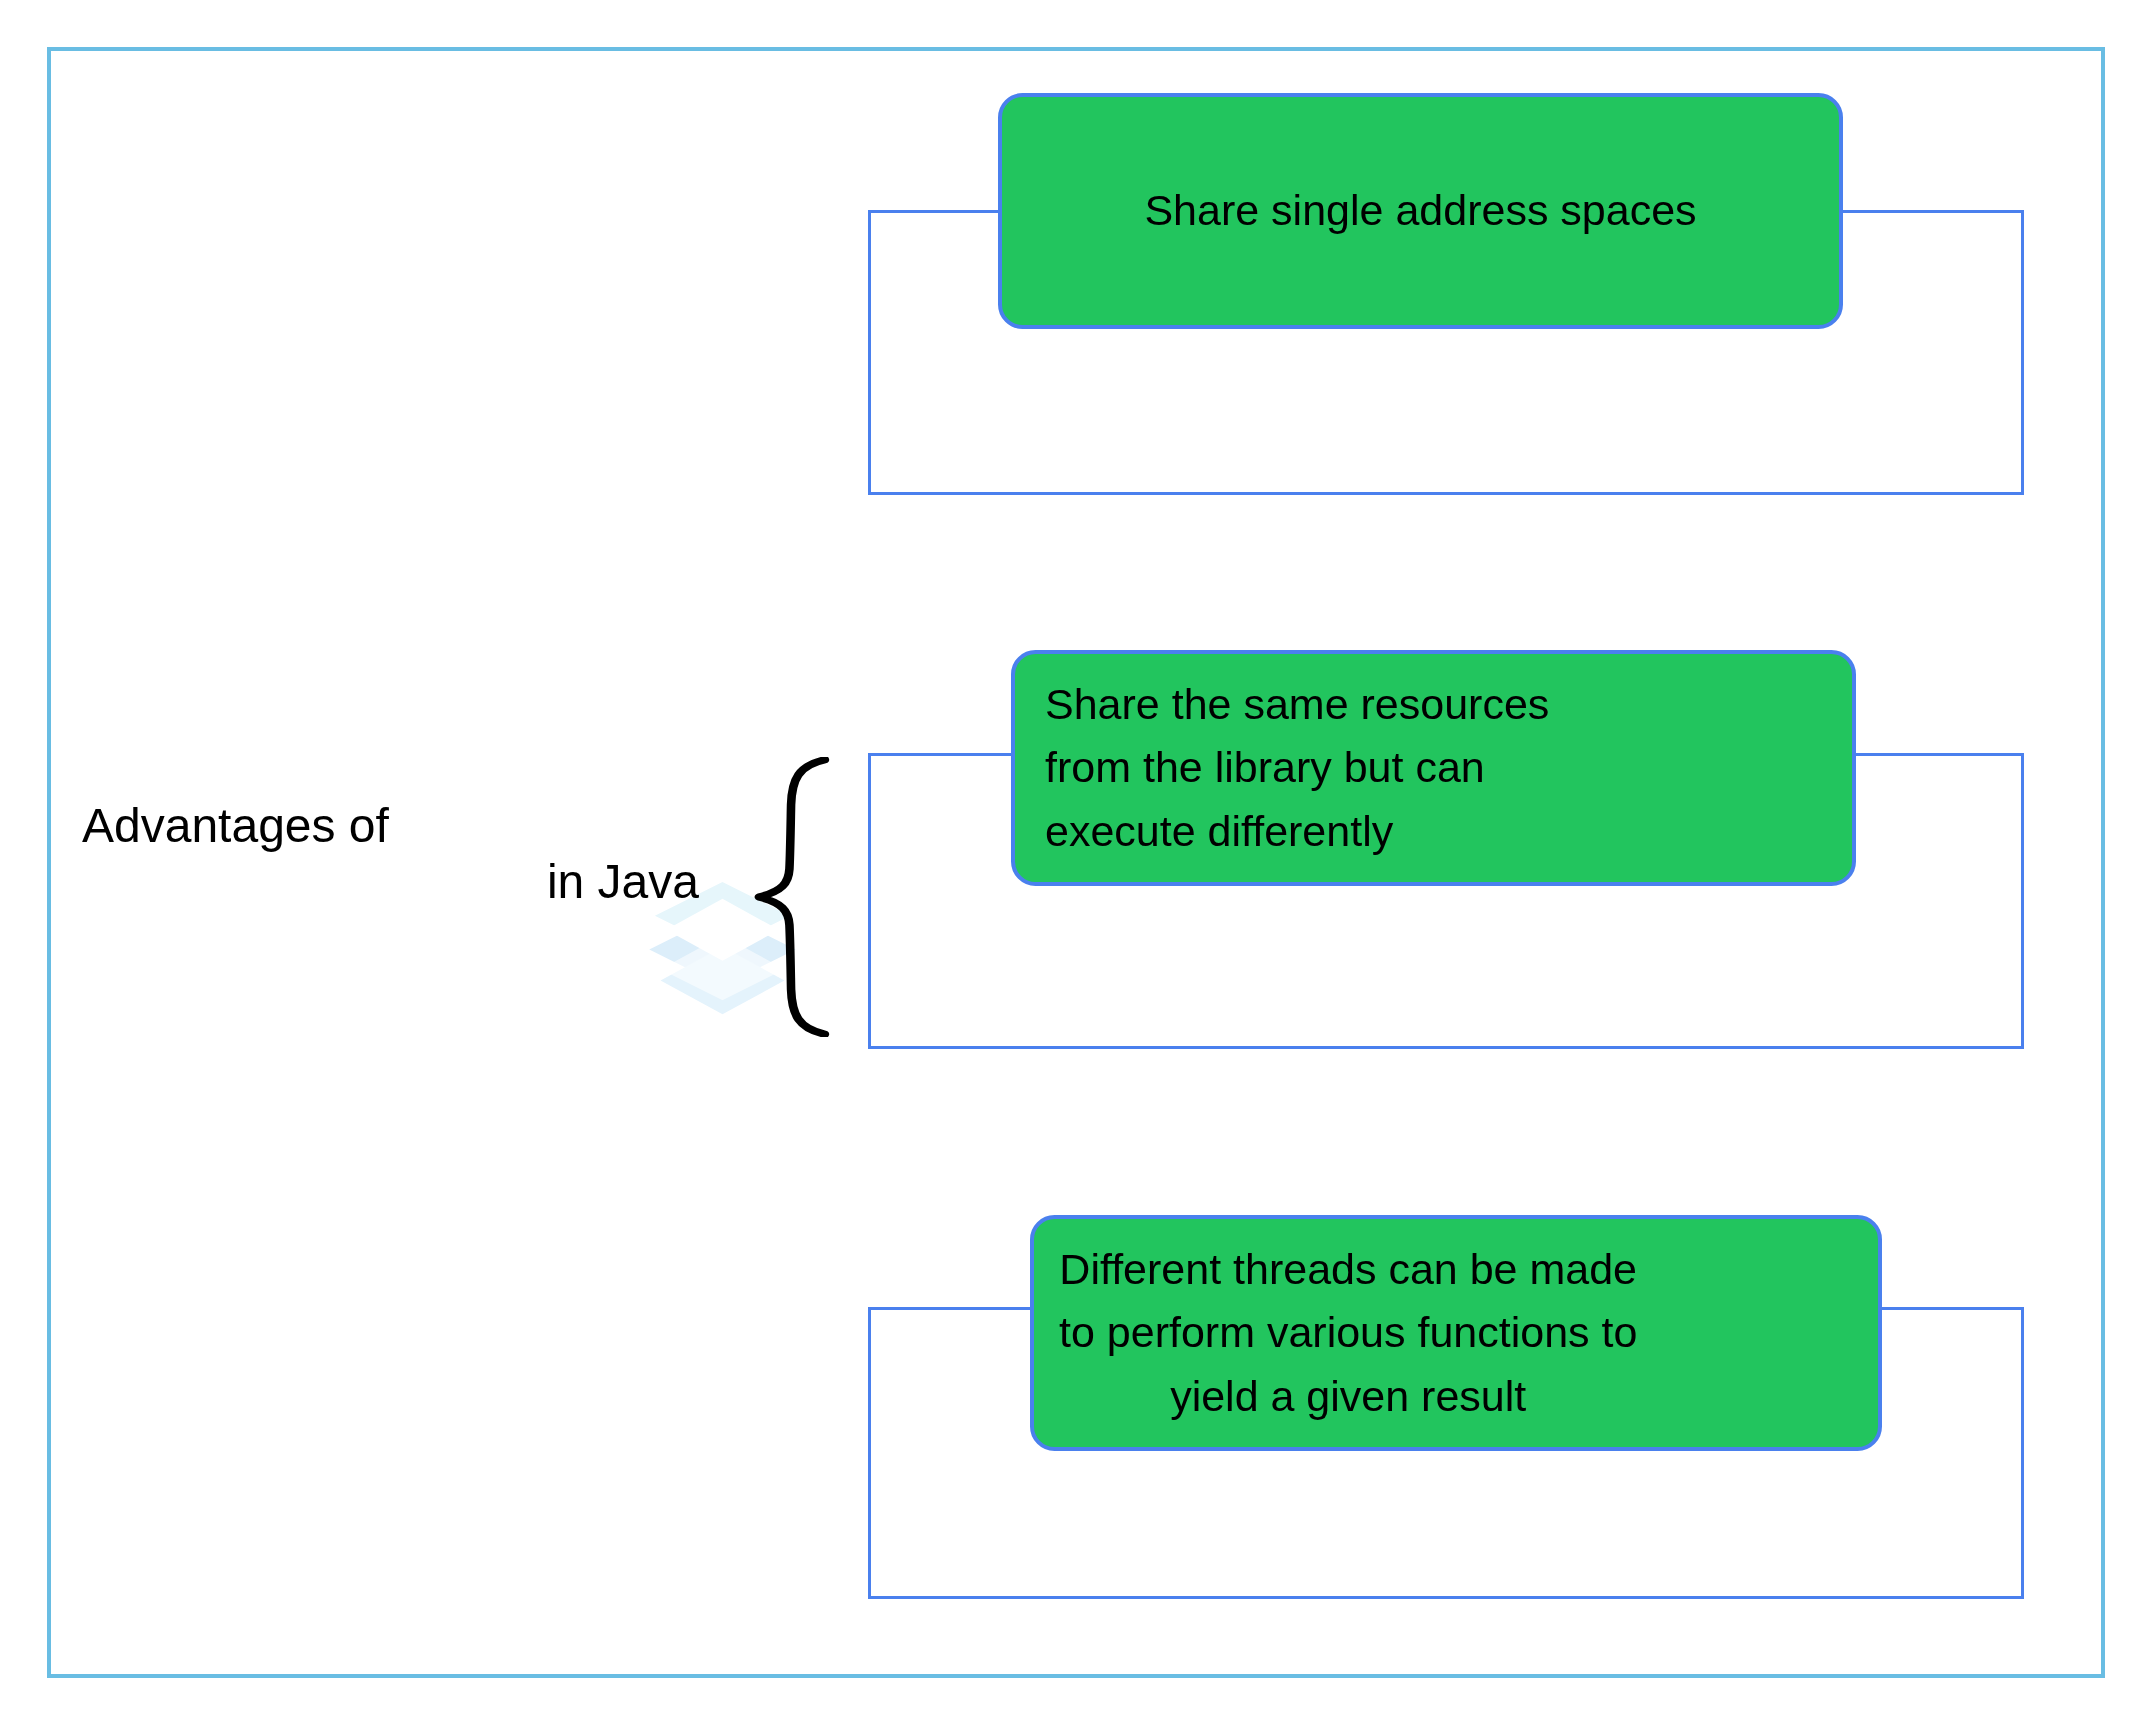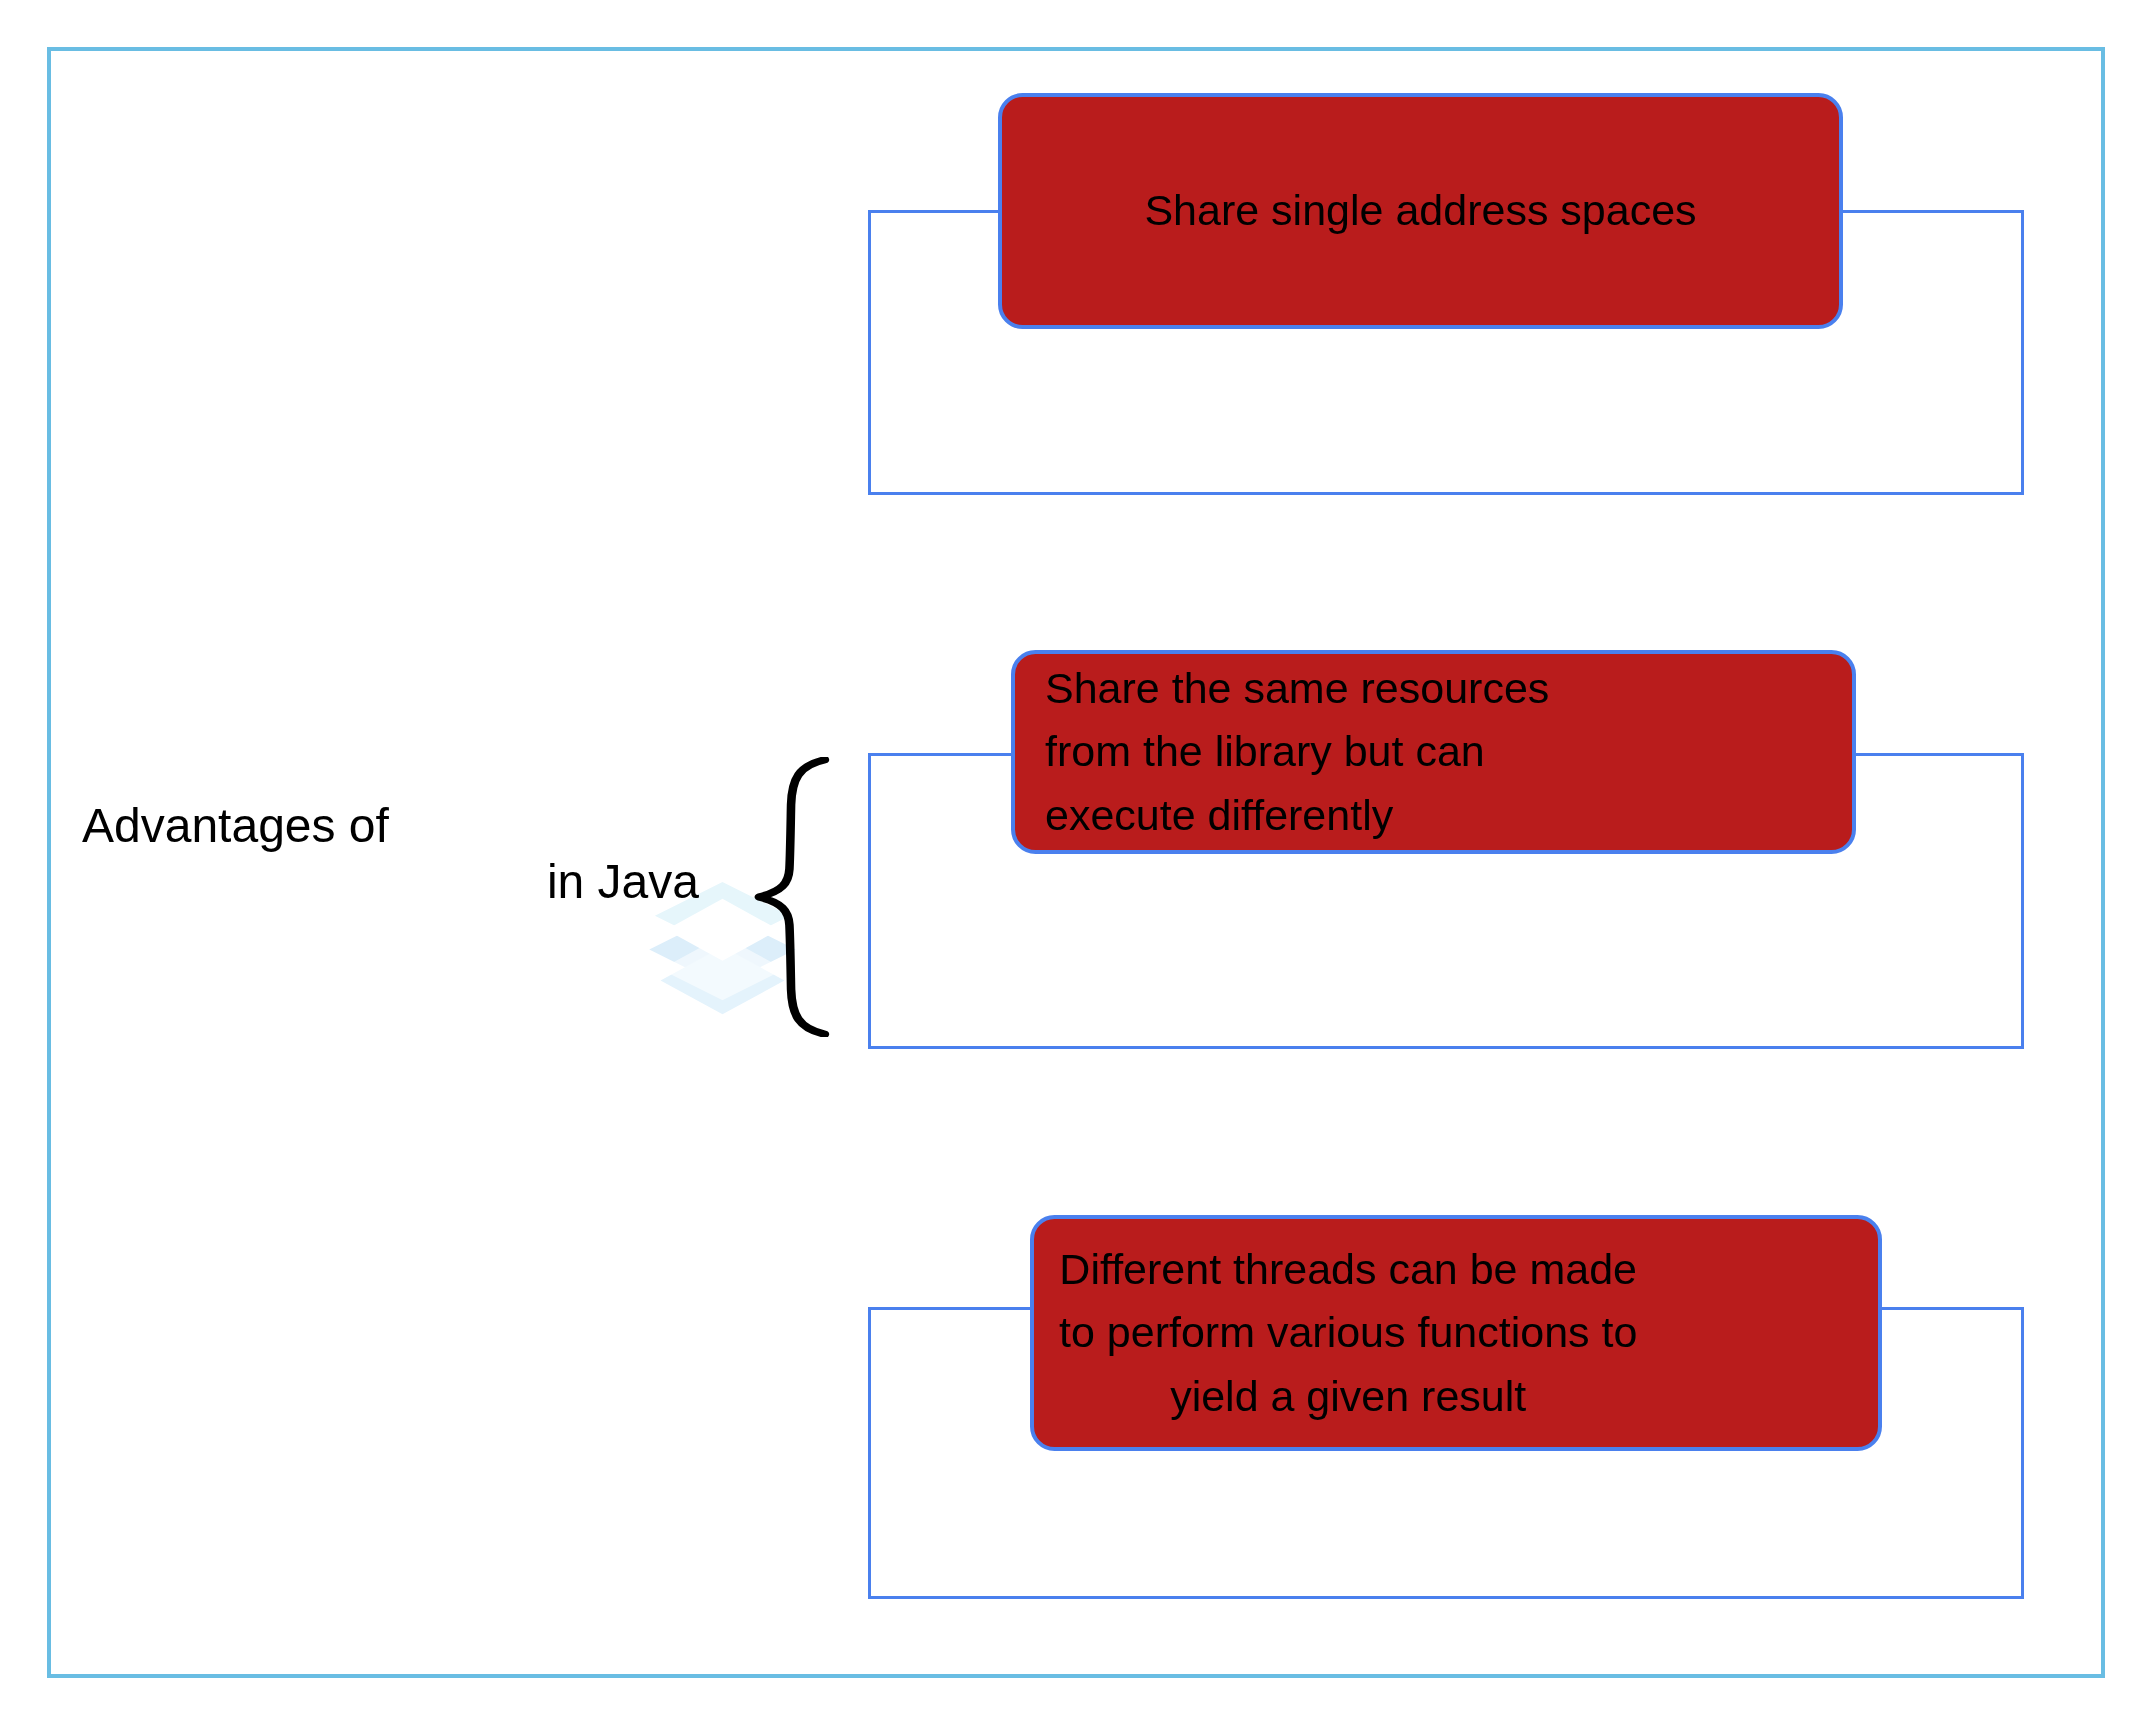--- a/index.html
+++ b/index.html
@@ -63,40 +63,40 @@
     background: transparent;
     z-index: 2;
   }
   #rail-1 { left: 868px; top: 210px;  width: 1156px; height: 285px; }
   #rail-2 { left: 868px; top: 753px; width: 1156px; height: 296px; }
   #rail-3 { left: 868px; top: 1307px; width: 1156px; height: 292px; }
 
   
   .card {
     position: absolute;
-    background: #b91c1c;
+    background: #22c55e;
     border: 4.1px solid #4A80EE;
     border-radius: 24.5px;
     box-sizing: border-box;
     z-index: 3;
     display: flex;
     align-items: center;
     color: #000000;
     font-size: 43px;
     line-height: 1.48;
     font-family: "Liberation Sans", sans-serif;
   }
   #card-1 {
     left: 998px; top: 93px; width: 845px; height: 236px;
     justify-content: center;
     text-align: center;
     padding: 0 23px;
   }
   #card-2 {
-    left: 1011px; top: 650px; width: 845px; height: 204px;
+    left: 1011px; top: 650px; width: 845px; height: 236px;
     justify-content: flex-start;
     text-align: left;
     padding: 0 30px;
     white-space: pre-line;
   }
   #card-3 {
     left: 1030px; top: 1215px; width: 852px; height: 236px;
     justify-content: flex-start;
     text-align: center;
     padding: 0 25px;

